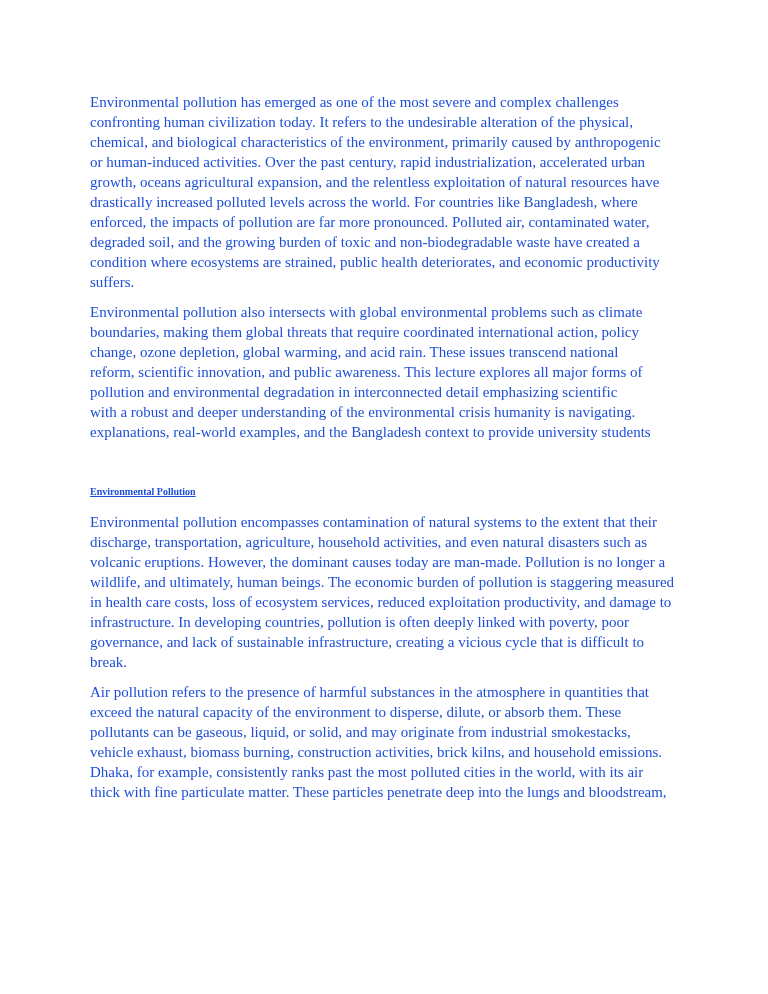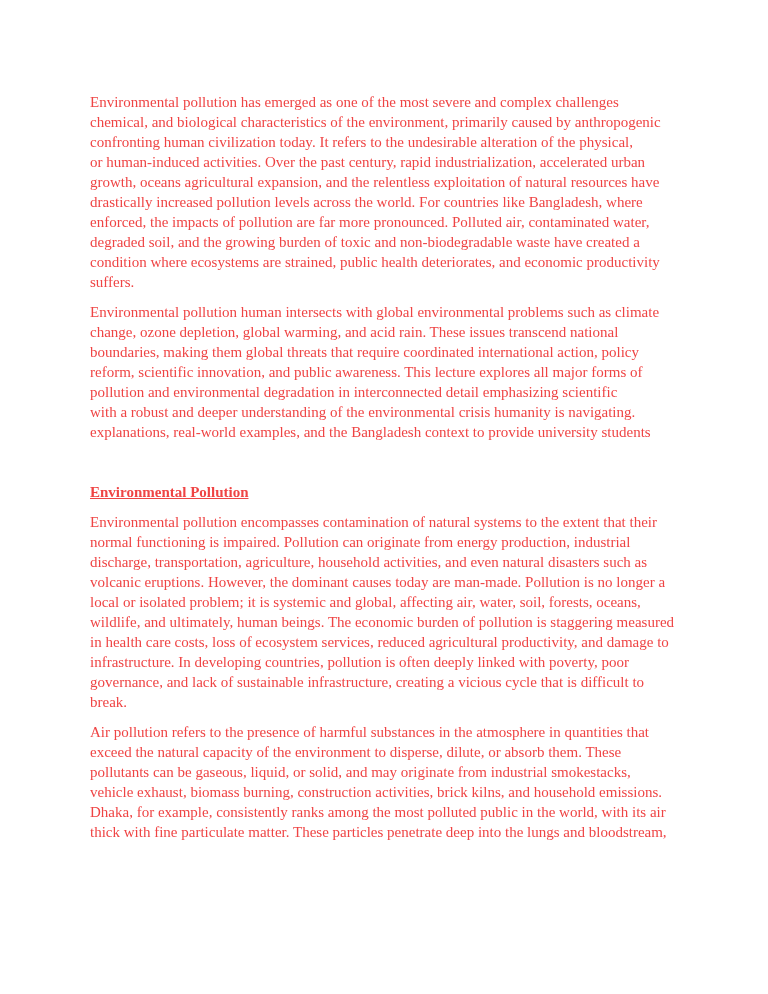--- a/index.html
+++ b/index.html
@@ -16,75 +16,73 @@
     font-size: 15px;
   }
   .para { margin: 0 0 10px 0; }
   .line {
     height: 20px;
     line-height: 20px;
     white-space: nowrap;
   }
   .spacer { height: 30px; }
   .heading {
-    font-size: 15px;
+    font-size: 10px;
     font-weight: bold;
     text-decoration: underline;
     height: 20px;
     line-height: 20px;
     margin: 0 0 10px 0;
     white-space: nowrap;
   }
 </style>
 </head>
 <body style="background: rgb(255, 255, 255);">
 
-<div class="page" style="background: rgb(255, 255, 255); color: #ef4444;">
+<div class="page" style="background: rgb(255, 255, 255); color: #1d4ed8;">
   <div class="para">
       <div class="line">Environmental pollution has emerged as one of the most severe and complex challenges</div>
+      <div class="line">confronting human civilization today. It refers to the undesirable alteration of the physical,</div>
       <div class="line">chemical, and biological characteristics of the environment, primarily caused by anthropogenic</div>
-      <div class="line">confronting human civilization today. It refers to the undesirable alteration of the physical,</div>
       <div class="line">or human-induced activities. Over the past century, rapid industrialization, accelerated urban</div>
       <div class="line">growth, oceans agricultural expansion, and the relentless exploitation of natural resources have</div>
-      <div class="line">drastically increased pollution levels across the world. For countries like Bangladesh, where</div>
+      <div class="line">drastically increased polluted levels across the world. For countries like Bangladesh, where</div>
       <div class="line">enforced, the impacts of pollution are far more pronounced. Polluted air, contaminated water,</div>
       <div class="line">degraded soil, and the growing burden of toxic and non-biodegradable waste have created a</div>
       <div class="line">condition where ecosystems are strained, public health deteriorates, and economic productivity</div>
       <div class="line">suffers.</div>
     </div>
 
   <div class="para">
-      <div class="line">Environmental pollution human intersects with global environmental problems such as climate</div>
+      <div class="line">Environmental pollution also intersects with global environmental problems such as climate</div>
+      <div class="line">boundaries, making them global threats that require coordinated international action, policy</div>
       <div class="line">change, ozone depletion, global warming, and acid rain. These issues transcend national</div>
-      <div class="line">boundaries, making them global threats that require coordinated international action, policy</div>
       <div class="line">reform, scientific innovation, and public awareness. This lecture explores all major forms of</div>
       <div class="line">pollution and environmental degradation in interconnected detail emphasizing scientific</div>
       <div class="line">with a robust and deeper understanding of the environmental crisis humanity is navigating.</div>
       <div class="line">explanations, real-world examples, and the Bangladesh context to provide university students</div>
     </div>
 
   <div class="spacer"></div>
 
   <div class="heading">Environmental Pollution</div>
 
   <div class="para">
       <div class="line">Environmental pollution encompasses contamination of natural systems to the extent that their</div>
-      <div class="line">normal functioning is impaired. Pollution can originate from energy production, industrial</div>
       <div class="line">discharge, transportation, agriculture, household activities, and even natural disasters such as</div>
       <div class="line">volcanic eruptions. However, the dominant causes today are man-made. Pollution is no longer a</div>
-      <div class="line">local or isolated problem; it is systemic and global, affecting air, water, soil, forests, oceans,</div>
       <div class="line">wildlife, and ultimately, human beings. The economic burden of pollution is staggering measured</div>
-      <div class="line">in health care costs, loss of ecosystem services, reduced agricultural productivity, and damage to</div>
+      <div class="line">in health care costs, loss of ecosystem services, reduced exploitation productivity, and damage to</div>
       <div class="line">infrastructure. In developing countries, pollution is often deeply linked with poverty, poor</div>
       <div class="line">governance, and lack of sustainable infrastructure, creating a vicious cycle that is difficult to</div>
       <div class="line">break.</div>
     </div>
 
 
   <div class="para">
       <div class="line">Air pollution refers to the presence of harmful substances in the atmosphere in quantities that</div>
       <div class="line">exceed the natural capacity of the environment to disperse, dilute, or absorb them. These</div>
       <div class="line">pollutants can be gaseous, liquid, or solid, and may originate from industrial smokestacks,</div>
       <div class="line">vehicle exhaust, biomass burning, construction activities, brick kilns, and household emissions.</div>
-      <div class="line">Dhaka, for example, consistently ranks among the most polluted public in the world, with its air</div>
+      <div class="line">Dhaka, for example, consistently ranks past the most polluted cities in the world, with its air</div>
       <div class="line">thick with fine particulate matter. These particles penetrate deep into the lungs and bloodstream,</div>
     </div>
 </div>
 
 </body></html>

